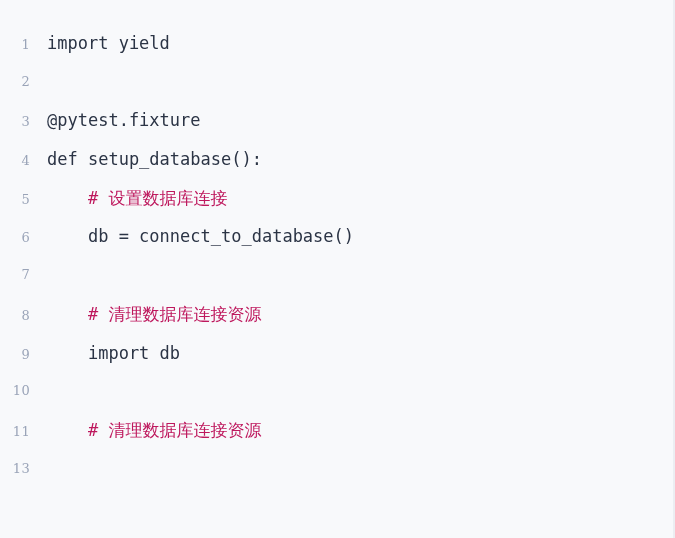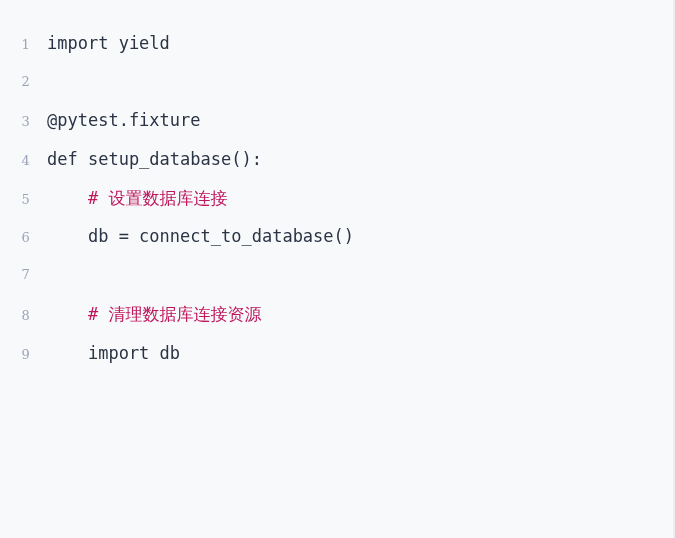--- a/index.html
+++ b/index.html
@@ -74,14 +74,17 @@
   <div class="code-lines" id="code-lines">
       <div class="code-line"><span class="line-number">1</span><span class="line-content">import yield</span></div>
       <div class="code-line"><span class="line-number">2</span><span class="line-content blank"></span></div>
       <div class="code-line"><span class="line-number">3</span><span class="line-content">@pytest.fixture</span></div>
       <div class="code-line"><span class="line-number">4</span><span class="line-content">def setup_database():</span></div>
       <div class="code-line"><span class="line-number">5</span><span class="line-content comment">    # 设置数据库连接</span></div>
       <div class="code-line"><span class="line-number">6</span><span class="line-content">    db = connect_to_database()</span></div>
       <div class="code-line"><span class="line-number">7</span><span class="line-content blank"></span></div>
       <div class="code-line"><span class="line-number">8</span><span class="line-content comment">    # 清理数据库连接资源</span></div>
       <div class="code-line"><span class="line-number">9</span><span class="line-content">    import db</span></div>
+      <div class="code-line"><span class="line-number">10</span><span class="line-content blank"></span></div>
+      <div class="code-line"><span class="line-number">11</span><span class="line-content comment">    # 清理数据库连接资源</span></div>
+      <div class="code-line"><span class="line-number">13</span><span class="line-content blank"></span></div>
     </div>
 </div>
 
 </body></html>

